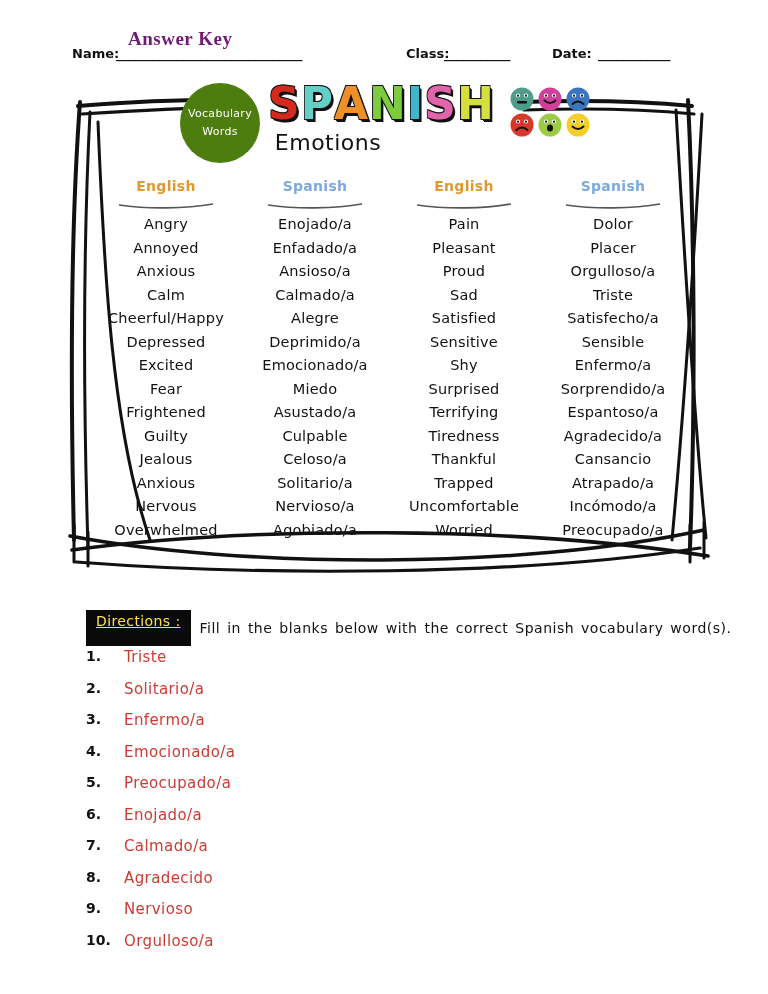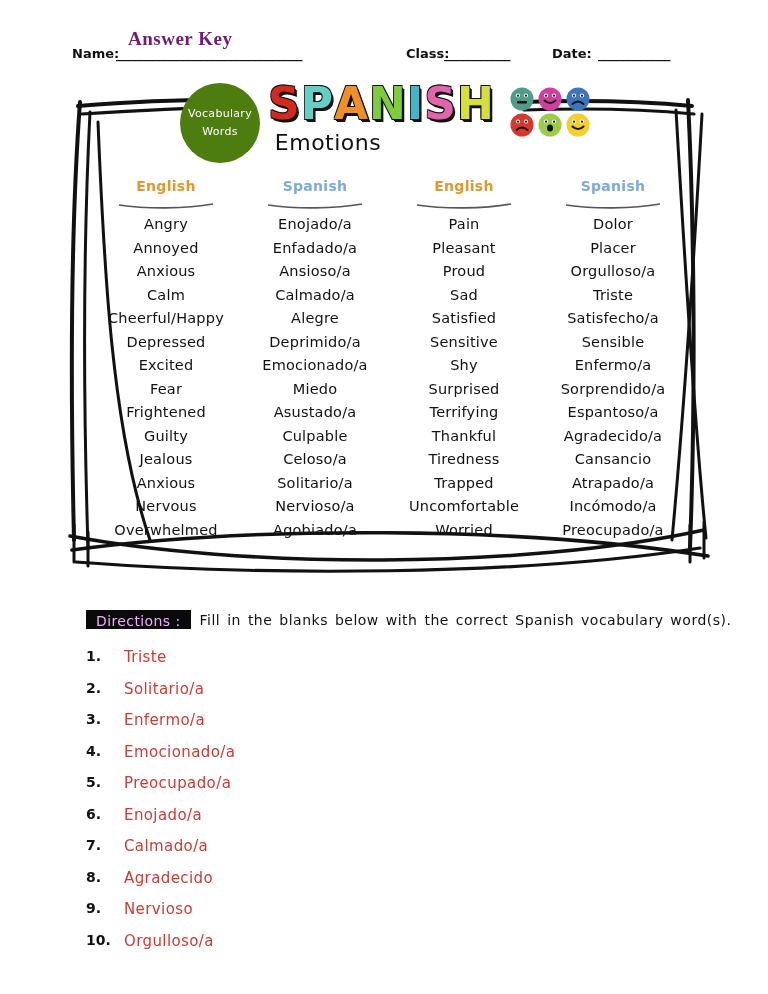--- a/index.html
+++ b/index.html
@@ -161,24 +161,25 @@
   
   .directions-row {
     position: absolute;
     left: 86px;
     top: 610px;
     display: flex;
     align-items: center;
   }
   .directions-tag {
     background: #0a0a0a;
-    color: #f0abfc;
+    color: #fde047;
     font-size: 14px;
-    padding: 3px 10px 0 10px;
+    padding: 3px 10px 17px 10px;
     letter-spacing: 0.4px;
+    text-decoration: underline;
   }
   .directions-text {
     font-size: 14px;
     color: #111;
     margin-left: 9px;
     letter-spacing: 0.5px;
     word-spacing: 2px;
   }
 
   
@@ -367,22 +368,22 @@
       <ul id="list-en-right">
           <li>Pain</li>
           <li>Pleasant</li>
           <li>Proud</li>
           <li>Sad</li>
           <li>Satisfied</li>
           <li>Sensitive</li>
           <li>Shy</li>
           <li>Surprised</li>
           <li>Terrifying</li>
+          <li>Tiredness</li>
           <li>Thankful</li>
-          <li>Tiredness</li>
           <li>Trapped</li>
           <li>Uncomfortable</li>
           <li>Worried</li>
         </ul>
     </div>
 
     <div class="vcol">
       <div class="chead es">Spanish</div>
       <div class="headrule">
         <svg width="100" height="9" viewBox="0 0 100 9">

